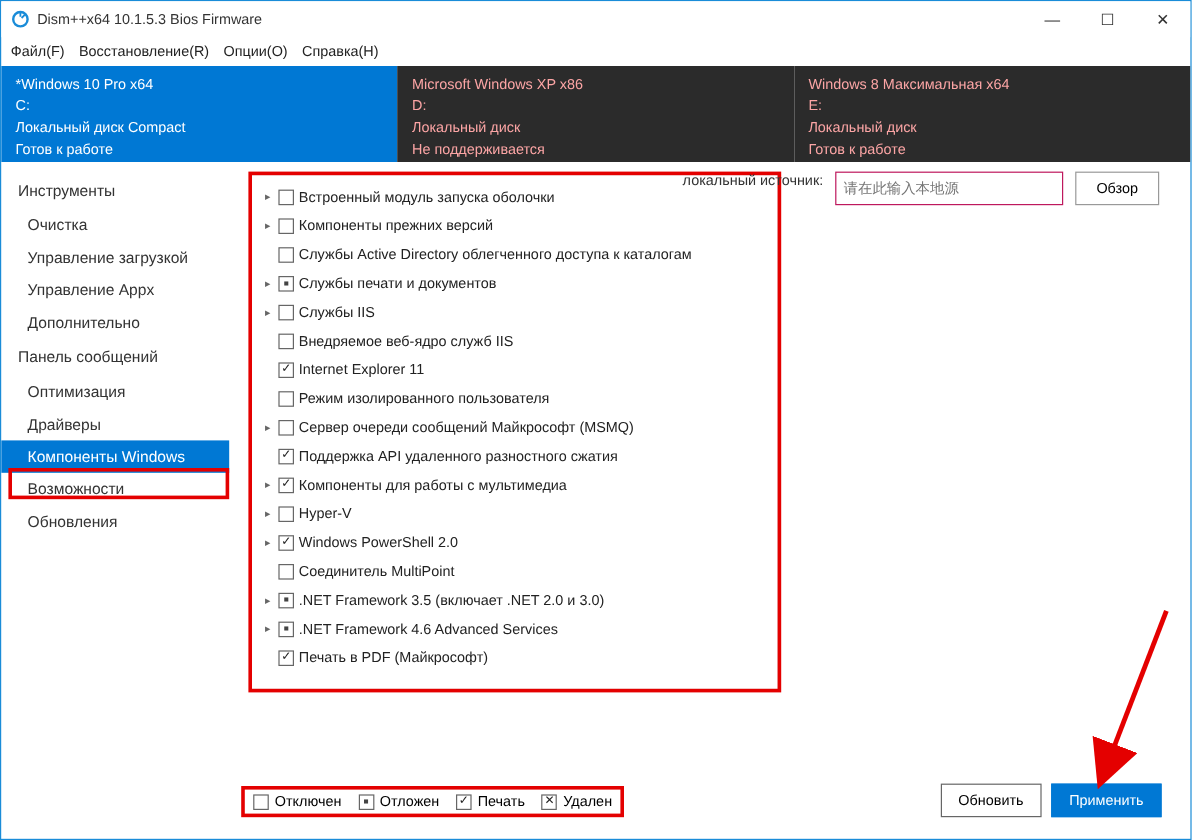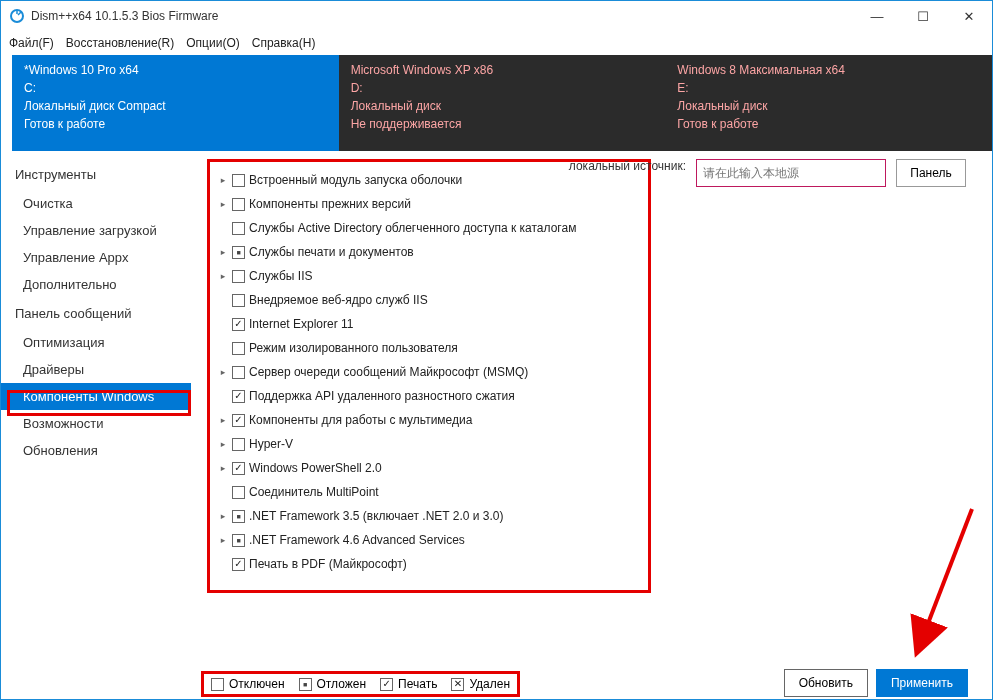--- a/index.html
+++ b/index.html
@@ -4,21 +4,21 @@
 <style>
 * { box-sizing: border-box; margin: 0; padding: 0; font-family: "Segoe UI", Tahoma, sans-serif; }
 body { width: 993px; height: 700px; background: #fff; border: 1px solid #1a8cd8; position: relative; overflow: hidden; }
 .titlebar { height: 30px; display: flex; align-items: center; padding-left: 8px; background: #fff; }
 .titlebar .icon { width: 16px; height: 16px; margin-right: 6px; }
 .titlebar .title { font-size: 12px; color: #333; }
 .winbtns { margin-left: auto; display: flex; }
 .winbtn { width: 46px; height: 30px; display: flex; align-items: center; justify-content: center; font-size: 13px; color: #333; }
 .menubar { height: 24px; display: flex; align-items: center; padding-left: 8px; gap: 12px; font-size: 12px; color: #222; }
 .menubar span { cursor: default; }
-.os-strip { display: flex; height: 96px; padding-left: 11px; }
+.os-strip { display: flex; height: 80px; }
 .os-col { flex: 1; padding: 6px 12px; font-size: 12px; line-height: 18px; }
 .os-col.active { background: #0078d4; color: #fff; }
 .os-col.inactive { background: #2b2b2b; color: #fca5a5; }
 .content { display: flex; height: calc(100% - 30px - 24px - 80px - 6px); }
 .sidebar { width: 190px; padding: 8px 0 0 0; font-size: 13px; }
 .side-header { padding: 8px 14px; color: #333; }
 .side-item { padding: 6px 22px; color: #333; cursor: default; }
 .side-item.sel { background: #0078d4; color: #fff; }
 .main { flex: 1; position: relative; padding: 10px 12px 0 0; }
 .source-row { position: absolute; right: 26px; top: 8px; display: flex; align-items: flex-start; gap: 10px; }
@@ -99,21 +99,21 @@
     <div class="side-item">Драйверы</div>
     <div class="side-item sel">Компоненты Windows</div>
     <div class="side-item">Возможности</div>
     <div class="side-item">Обновления</div>
   </div>
 
   <div class="main">
     <div class="source-row">
       <span class="source-label">локальный источник:</span>
       <input class="source-input" placeholder="请在此输入本地源" style="">
-      <button class="browse-btn">Панель</button>
+      <button class="browse-btn">Обзор</button>
     </div>
 
     <div class="feature-box redbox" id="feature-box">
         <div class="feat-row">
           <span class="expander">▸</span>
           <span class="cbox "></span>
           <span>Встроенный модуль запуска оболочки</span>
         </div>
         <div class="feat-row">
           <span class="expander">▸</span>

